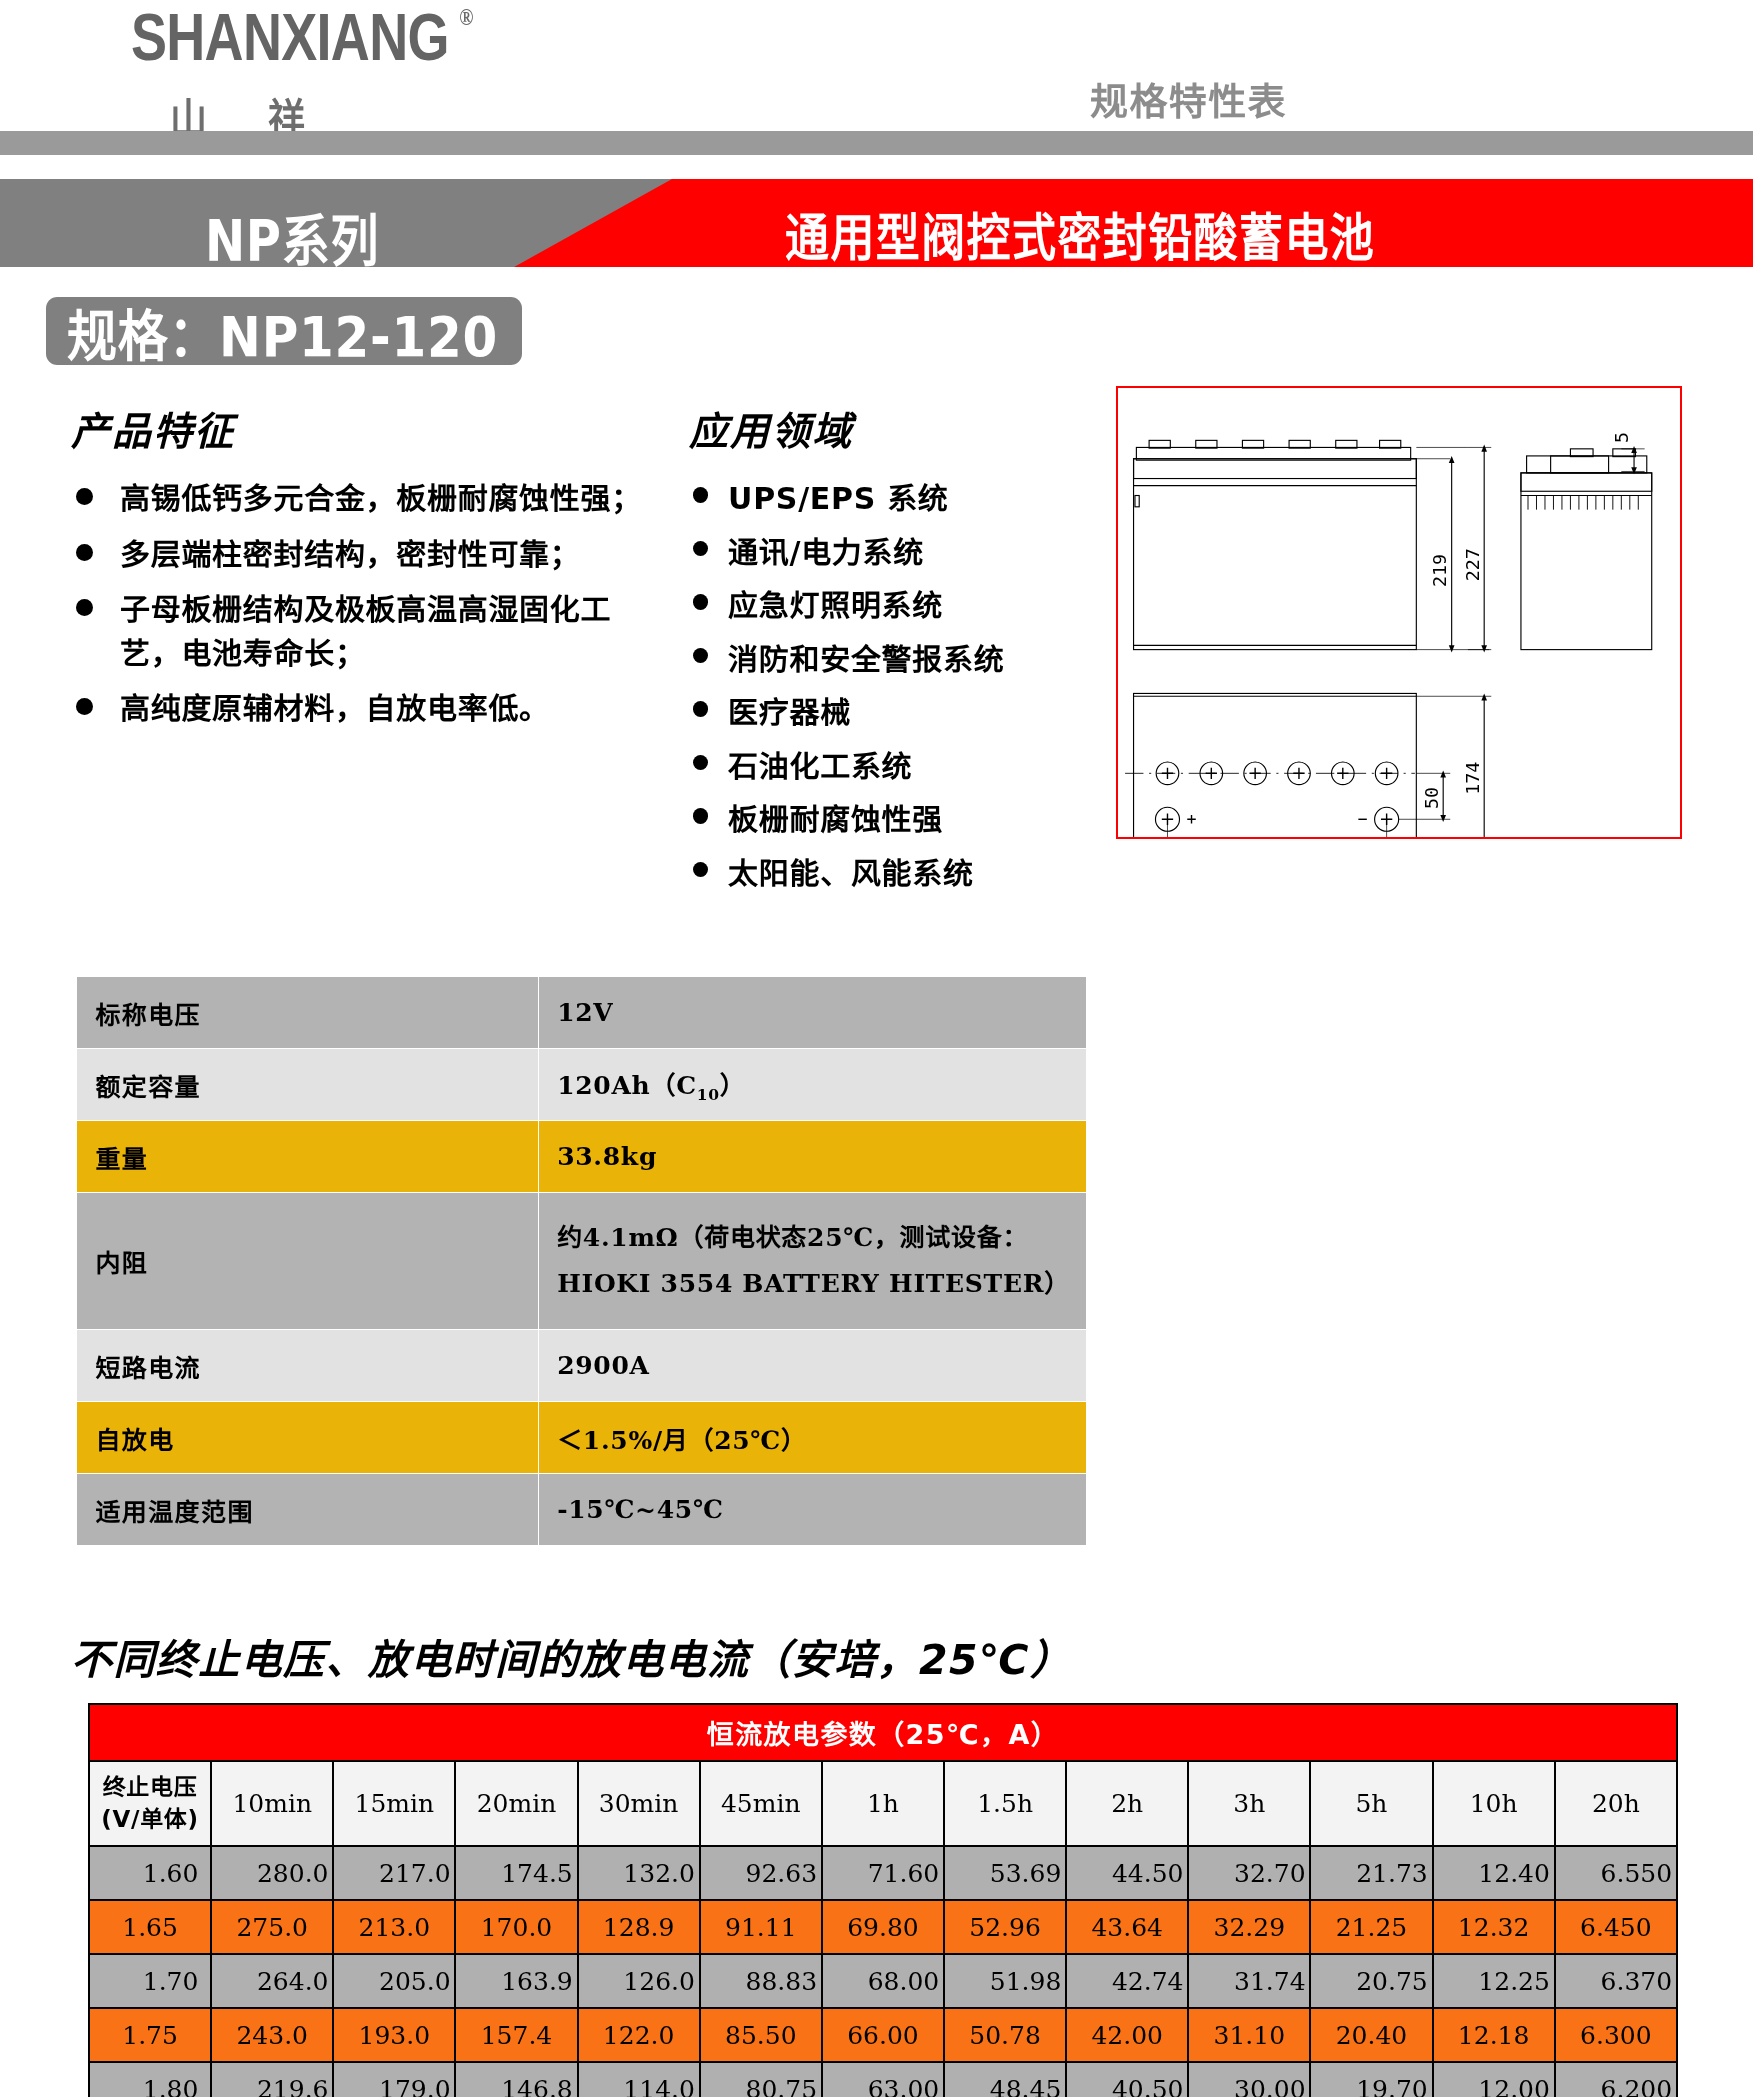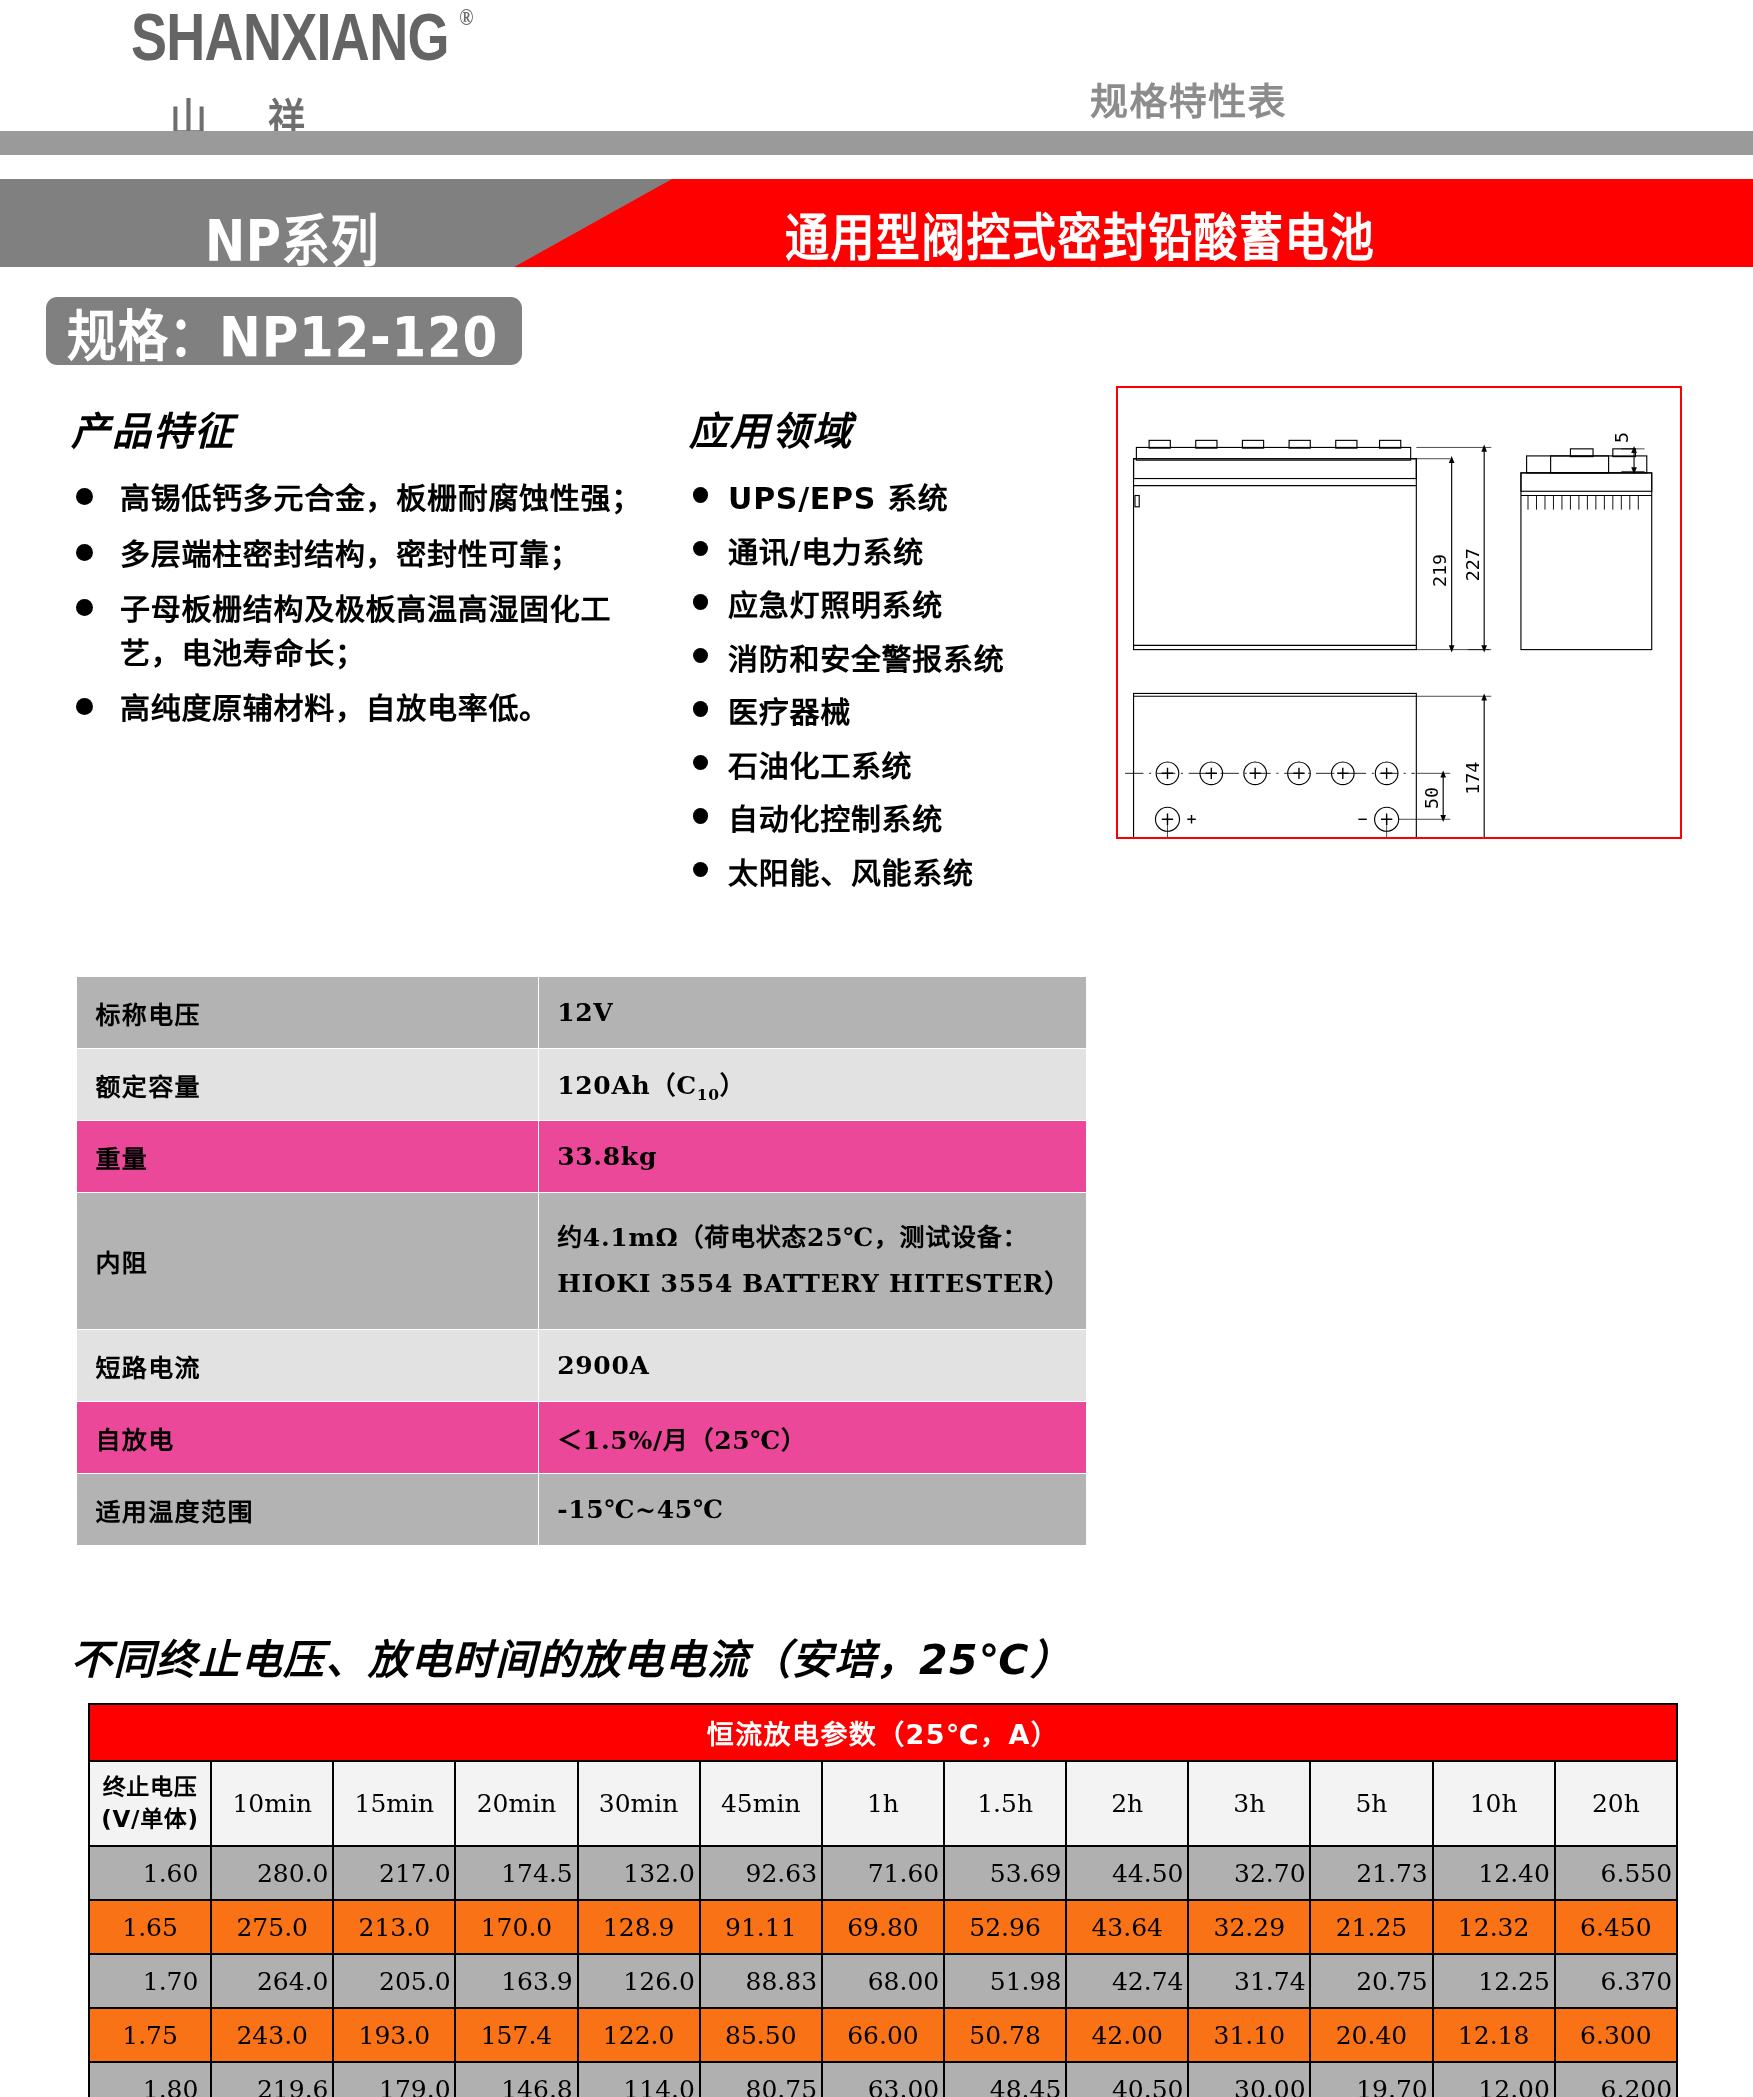--- a/index.html
+++ b/index.html
@@ -97,21 +97,21 @@
     font-family:"DejaVu Sans","Liberation Sans",sans-serif;
   }
   #spec-table td{
     border:1.4px solid #ffffff;padding:0 18.4px;height:71px;vertical-align:middle;
     font-size:25px;color:#000;
   }
   #spec-table td.k{width:424px;font-weight:bold;letter-spacing:1.4px;}
   #spec-table td.v{font-weight:bold;font-family:"DejaVu Serif","Liberation Serif",serif;letter-spacing:0.7px;}
   #spec-table tr.r0 td{background:#b3b3b3;}
   #spec-table tr.r1 td{background:#e2e2e2;}
-  #spec-table tr.r2 td{background:#ec4899;}
+  #spec-table tr.r2 td{background:#eab308;}
   #spec-table tr.tall td{height:136px;}
   #spec-table .v2{line-height:1.85;}
   sub{font-size:0.62em;}
 
   
   #discharge-title{
     left:71px;top:1626px;font-size:41px;font-weight:bold;font-style:italic;
     color:#000;letter-spacing:1.4px;white-space:nowrap;
     font-family:"DejaVu Sans","Liberation Sans",sans-serif;
   }
@@ -209,21 +209,21 @@
     <li>
         <span class="dot"></span>
         <span class="txt">医疗器械</span>
       </li>
     <li>
         <span class="dot"></span>
         <span class="txt">石油化工系统</span>
       </li>
     <li>
         <span class="dot"></span>
-        <span class="txt">自动化控制系统</span>
+        <span class="txt">板栅耐腐蚀性强</span>
       </li>
     <li>
         <span class="dot"></span>
         <span class="txt">太阳能、风能系统</span>
       </li>
   </ul>
 </div>
 
 <div class="abs" id="drawing">
   <svg viewBox="0 0 795 635" xmlns="http://www.w3.org/2000/svg">

